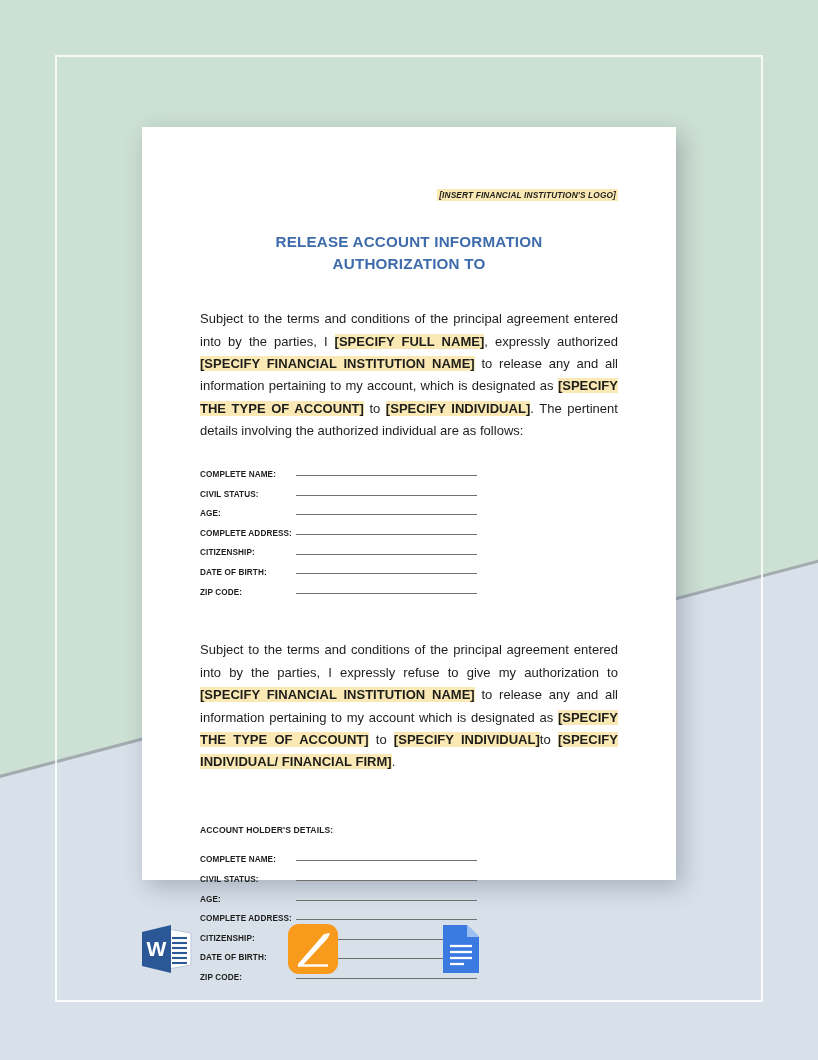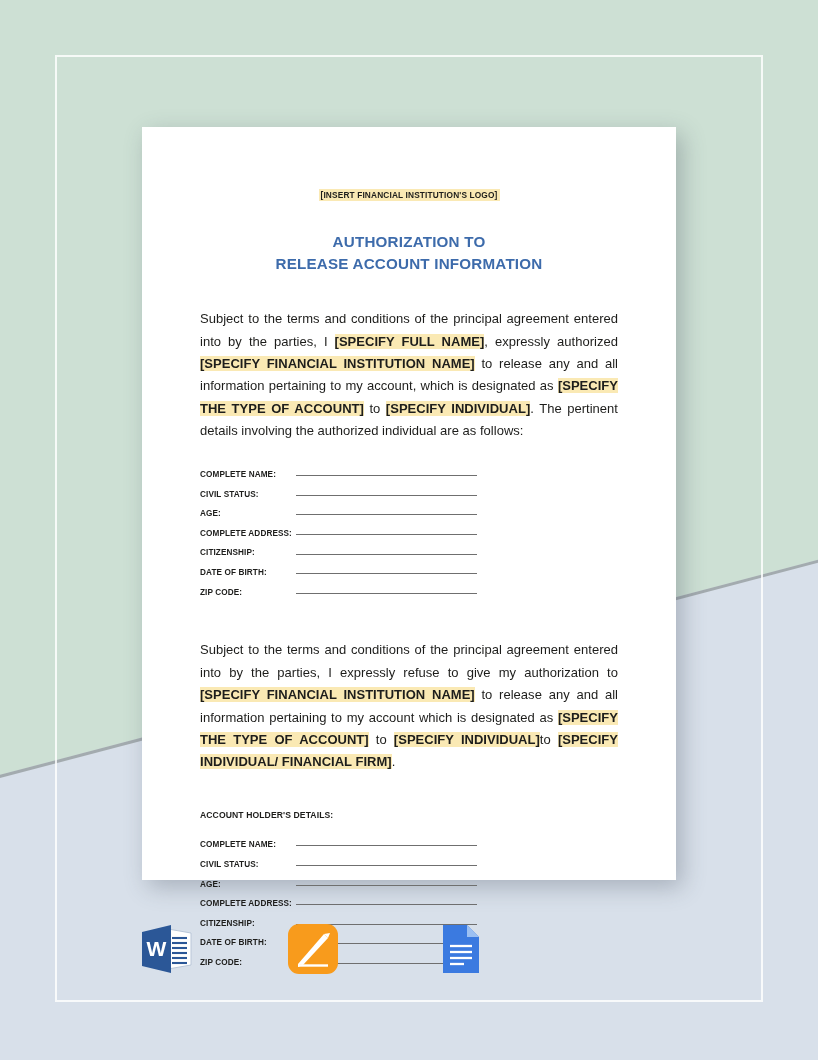--- a/index.html
+++ b/index.html
@@ -56,23 +56,24 @@
     width: 534px;
     height: 753px;
     background: #ffffff;
     box-shadow: 6px 7px 22px rgba(70,80,95,0.33);
     box-sizing: border-box;
     padding: 0 58px;
   }
 
   
   .doc-header {
-    text-align: center;
+    text-align: right;
     padding-top: 62px;
     line-height: 1.45;
+    font-style: italic;
   }
   .doc-header .hl-line {
     font-size: 8.3px;
     font-weight: bold;
     letter-spacing: 0.15px;
     color: #1d1d1b;
     display: block;
   }
   .doc-header .hl-line span {
     background: #fae9b4;
@@ -132,21 +133,21 @@
     border-bottom: 1px solid #6f6f6f;
     height: 1px;
     margin-bottom: 2px;
   }
 
   
   .section-heading {
     font-size: 8.6px;
     font-weight: bold;
     color: #1d1d1b;
-    margin-top: 36px;
+    margin-top: 51px;
     letter-spacing: 0.1px;
   }
   #field-list-2 { margin-top: 17px; }
 
   
   #format-icons {
     position: absolute;
     left: 138px;
     top: 920px;
     display: flex;
@@ -169,22 +170,22 @@
 
 <div id="inner-frame"></div>
 
 <div id="page">
 
   <div class="doc-header">
     <div class="hl-line"><span>[INSERT FINANCIAL INSTITUTION'S LOGO]</span></div>
   </div>
 
   <div class="doc-title">
+    <span class="tl">RELEASE ACCOUNT INFORMATION</span>
     <span class="tl">AUTHORIZATION TO</span>
-    <span class="tl">RELEASE ACCOUNT INFORMATION</span>
   </div>
 
   <p class="para" id="para-1"><span>Subject to the terms and conditions of the principal agreement entered into by the parties, I </span><span class="hl">[SPECIFY FULL NAME]</span><span>, expressly authorized </span><span class="hl">[SPECIFY FINANCIAL INSTITUTION NAME]</span><span> to release any and all information pertaining to my account, which is designated as </span><span class="hl">[SPECIFY THE TYPE OF ACCOUNT]</span><span> to </span><span class="hl">[SPECIFY INDIVIDUAL]</span><span>. The pertinent details involving the authorized individual are as follows:</span></p>
 
   <div class="field-list" id="field-list-1">
       <div class="field-row">
         <div class="field-label">COMPLETE NAME:</div>
         <div class="field-line"></div>
       </div>
       <div class="field-row">

